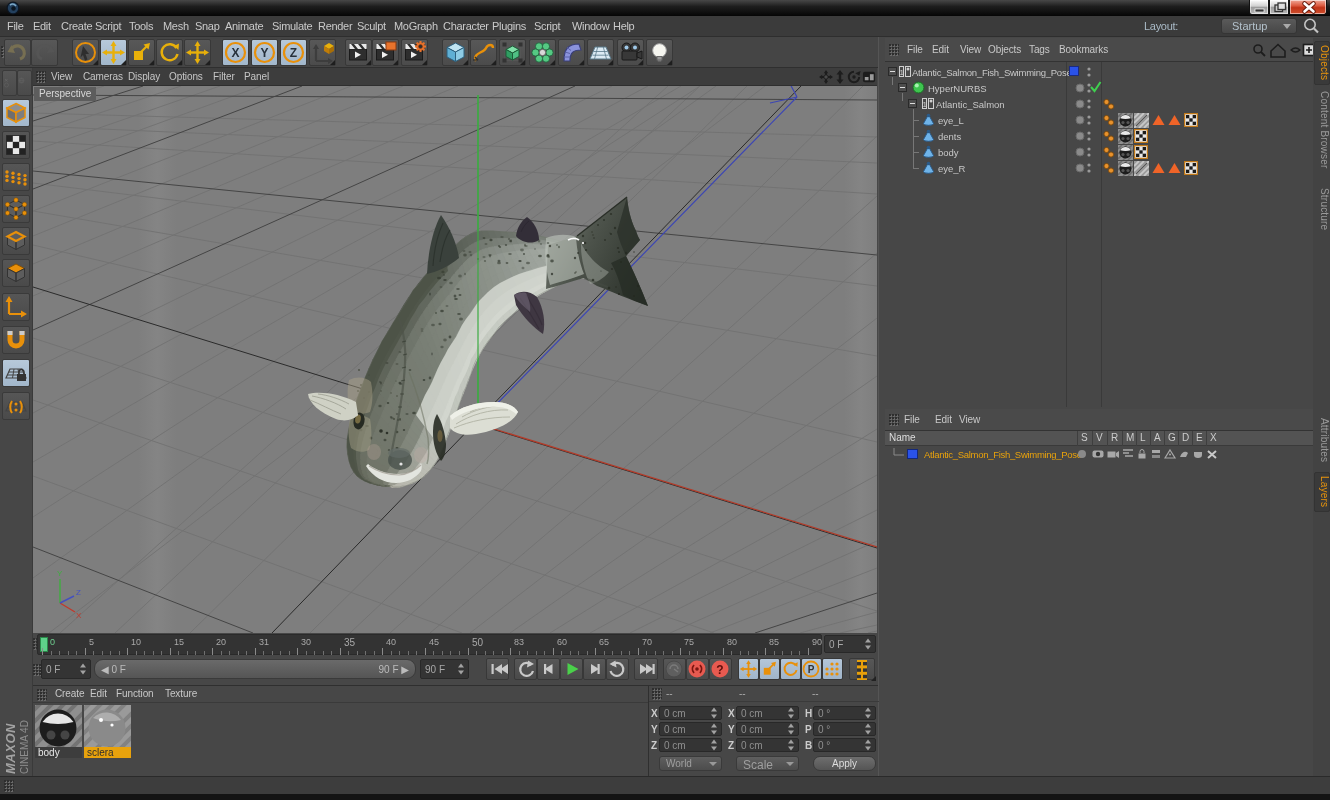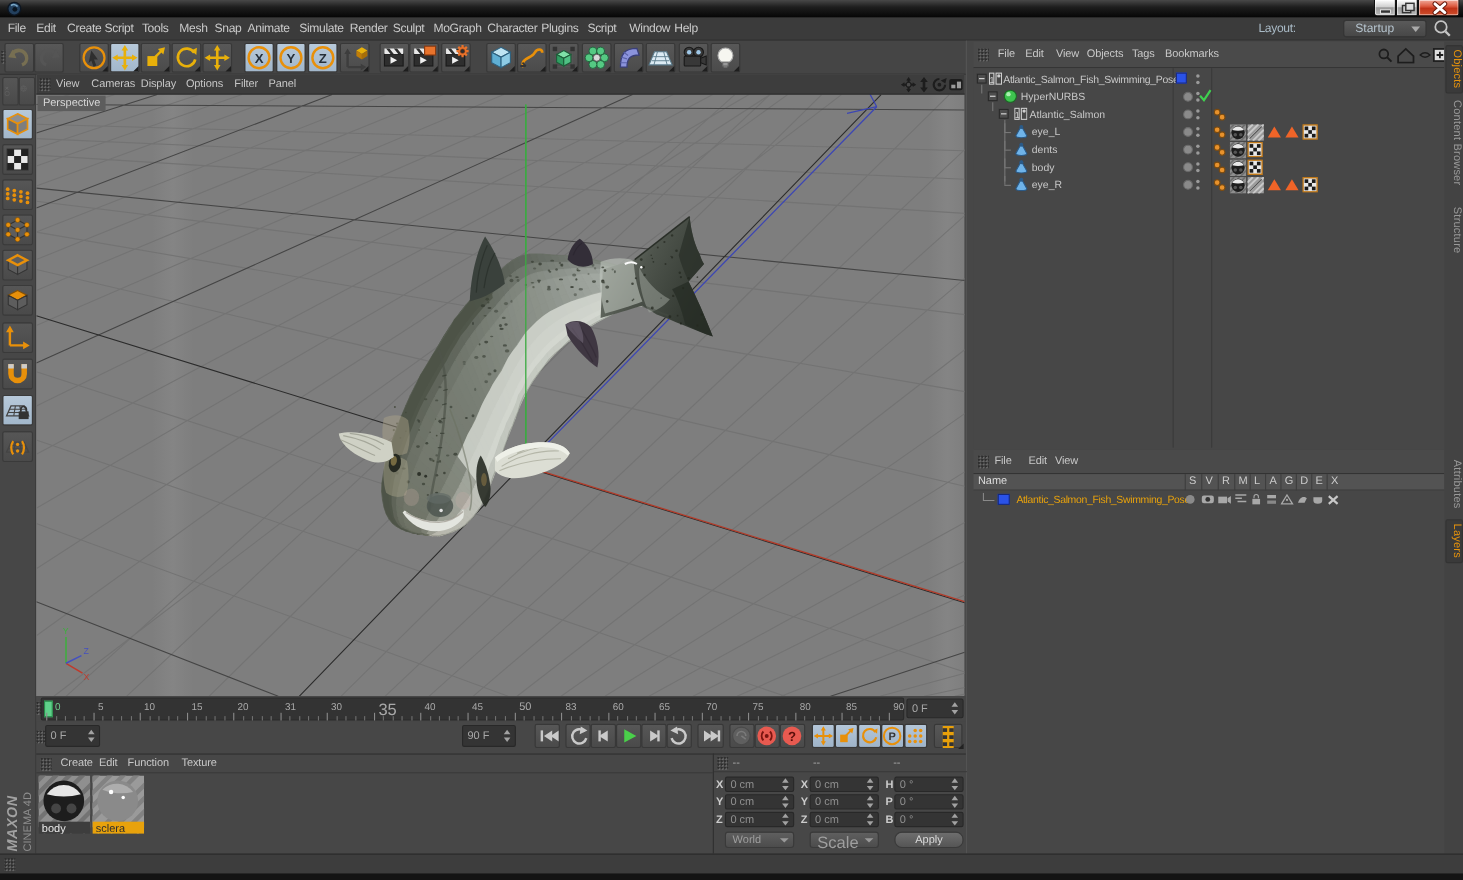--- a/index.html
+++ b/index.html
@@ -1513,21 +1513,21 @@
           <div class="abs" style="left:225px;top:16px;width:1px;height:4px;background:#707070"></div>
           <div class="abs" style="left:234px;top:16px;width:1px;height:4px;background:#707070"></div>
           <div class="abs" style="left:242px;top:16px;width:1px;height:4px;background:#707070"></div>
           <div class="abs" style="left:251px;top:16px;width:1px;height:4px;background:#707070"></div>
           <span class="abs" style="left:263px;top:2px;font-size:9px;color:#a9a9a9">30</span>
           <div class="abs" style="left:259px;top:13px;width:1px;height:7px;background:#8a8a8a"></div>
           <div class="abs" style="left:268px;top:16px;width:1px;height:4px;background:#707070"></div>
           <div class="abs" style="left:276px;top:16px;width:1px;height:4px;background:#707070"></div>
           <div class="abs" style="left:285px;top:16px;width:1px;height:4px;background:#707070"></div>
           <div class="abs" style="left:293px;top:16px;width:1px;height:4px;background:#707070"></div>
-          <span class="abs" style="left:306px;top:2px;font-size:15px;color:#a9a9a9">35</span>
+          <span class="abs" style="left:306px;top:2px;font-size:10px;color:#a9a9a9">35</span>
           <div class="abs" style="left:302px;top:13px;width:1px;height:7px;background:#8a8a8a"></div>
           <div class="abs" style="left:310px;top:16px;width:1px;height:4px;background:#707070"></div>
           <div class="abs" style="left:319px;top:16px;width:1px;height:4px;background:#707070"></div>
           <div class="abs" style="left:327px;top:16px;width:1px;height:4px;background:#707070"></div>
           <div class="abs" style="left:336px;top:16px;width:1px;height:4px;background:#707070"></div>
           <span class="abs" style="left:348px;top:2px;font-size:9px;color:#a9a9a9">40</span>
           <div class="abs" style="left:344px;top:13px;width:1px;height:7px;background:#8a8a8a"></div>
           <div class="abs" style="left:353px;top:16px;width:1px;height:4px;background:#707070"></div>
           <div class="abs" style="left:361px;top:16px;width:1px;height:4px;background:#707070"></div>
           <div class="abs" style="left:370px;top:16px;width:1px;height:4px;background:#707070"></div>
@@ -1587,20 +1587,24 @@
           <div class="abs" style="left:753px;top:16px;width:1px;height:4px;background:#707070"></div>
           <div class="abs" style="left:761px;top:16px;width:1px;height:4px;background:#707070"></div>
           <span class="abs" style="left:774px;top:2px;font-size:9px;color:#a9a9a9">90</span>
           <div class="abs" style="left:770px;top:13px;width:1px;height:7px;background:#8a8a8a"></div>
         </div>
         <div class="field" style="left:791px;top:2px;width:52px;height:18px;padding:3px 4px">0 F<span class="spin"></span></div>
       </div>
       <div class="abs" style="left:0;top:23px;width:845px;height:29px">
         <span class="grip" style="left:0px;top:8px"></span>
         <div class="field" style="left:8px;top:3px;width:50px;height:20px;padding:4px 4px">0 F<span class="spin"></span></div>
+        <div class="abs" style="left:61px;top:3px;width:322px;height:20px;background:linear-gradient(#6a6a6a,#555);border:1px solid #3a3a3a;border-radius:9px">
+          <span class="abs" style="left:6px;top:4px;font-size:10px;color:#bbb">◀ 0 F</span>
+          <span class="abs" style="right:6px;top:4px;font-size:10px;color:#bbb">90 F ▶</span>
+        </div>
         <div class="field" style="left:387px;top:3px;width:49px;height:20px;padding:4px 4px">90 F<span class="spin"></span></div>
         <div class="abs" style="left:453px;top:2px;width:23px;height:22px;background:linear-gradient(#575757,#4a4a4a);border:1px solid #383838;border-radius:2px"><svg width="21" height="20">
             <rect x="4.5" y="5" width="2.2" height="10" fill="#c9c9c9"></rect>
             <path d="M15,5 L7.5,10 L15,15 Z M21,5 L13.5,10 L21,15 Z" fill="#c9c9c9"></path>
           </svg></div>
         <div class="abs" style="left:481px;top:2px;width:23px;height:22px;background:linear-gradient(#575757,#4a4a4a);border:1px solid #383838;border-radius:2px"><svg width="21" height="20">
             <path d="M16.5,6 a6.5,6.5 0 1 0 1.5,6" fill="none" stroke="#c9c9c9" stroke-width="2.2"></path>
             <path d="M13,1.5 l6,3.5 -7,3.5 Z" fill="#c9c9c9"></path>
           </svg></div>
         <div class="abs" style="left:504px;top:2px;width:23px;height:22px;background:linear-gradient(#575757,#4a4a4a);border:1px solid #383838;border-radius:2px"><svg width="21" height="20">
@@ -1734,21 +1738,21 @@
       <div class="field" style="left:87px;top:36px;width:63px;height:14px;padding:1px 4px;color:#8f8f8f">0 cm<span class="spin"></span></div>
       <span class="abs" style="left:156px;top:38px;font-size:10px;color:#ccc;font-weight:bold">P</span>
       <div class="field" style="left:164px;top:36px;width:63px;height:14px;padding:1px 4px;color:#8f8f8f">0 °<span class="spin"></span></div>
       <span class="abs" style="left:2px;top:54px;font-size:10px;color:#ccc;font-weight:bold">Z</span>
       <div class="field" style="left:10px;top:52px;width:63px;height:14px;padding:1px 4px;color:#8f8f8f">0 cm<span class="spin"></span></div>
       <span class="abs" style="left:79px;top:54px;font-size:10px;color:#ccc;font-weight:bold">Z</span>
       <div class="field" style="left:87px;top:52px;width:63px;height:14px;padding:1px 4px;color:#8f8f8f">0 cm<span class="spin"></span></div>
       <span class="abs" style="left:156px;top:54px;font-size:10px;color:#ccc;font-weight:bold">B</span>
       <div class="field" style="left:164px;top:52px;width:63px;height:14px;padding:1px 4px;color:#8f8f8f">0 °<span class="spin"></span></div>
       <div class="abs" style="left:10px;top:70px;width:63px;height:15px;background:linear-gradient(#5f5f5f,#4c4c4c);border:1px solid #3a3a3a;border-radius:3px;color:#9f9f9f;font-size:10px;padding:1px 6px">World<span style="position:absolute;right:4px;top:5px;width:0;height:0;border-left:4px solid transparent;border-right:4px solid transparent;border-top:4px solid #999"></span></div>
-      <div class="abs" style="left:87px;top:70px;width:63px;height:15px;background:linear-gradient(#5f5f5f,#4c4c4c);border:1px solid #3a3a3a;border-radius:3px;color:#9f9f9f;font-size:15px;padding:1px 6px">Scale<span style="position:absolute;right:4px;top:5px;width:0;height:0;border-left:4px solid transparent;border-right:4px solid transparent;border-top:4px solid #999"></span></div>
+      <div class="abs" style="left:87px;top:70px;width:63px;height:15px;background:linear-gradient(#5f5f5f,#4c4c4c);border:1px solid #3a3a3a;border-radius:3px;color:#9f9f9f;font-size:12px;padding:1px 6px">Scale<span style="position:absolute;right:4px;top:5px;width:0;height:0;border-left:4px solid transparent;border-right:4px solid transparent;border-top:4px solid #999"></span></div>
       <div class="abs" style="left:164px;top:70px;width:63px;height:15px;background:linear-gradient(#6e6e6e,#555);border:1px solid #3a3a3a;border-radius:7px;color:#ddd;font-size:10px;text-align:center;padding-top:1px">Apply</div>
     </div>
 <div id="maxon" class="abs"><svg width="33" height="112">
         <text transform="translate(15,86) rotate(-90)" font-size="13" font-weight="bold" font-style="italic" fill="#a2a2a2" font-family="Liberation Sans" letter-spacing="0.5">MAXON</text>
         <text transform="translate(28,86) rotate(-90)" font-size="10" fill="#8e8e8e" font-family="Liberation Sans">CINEMA 4D</text>
       </svg></div>
 <div id="status" class="abs">
       <span class="grip" style="left:4px;top:3px"></span>
     </div>
 <div id="botedge" class="abs"></div>

